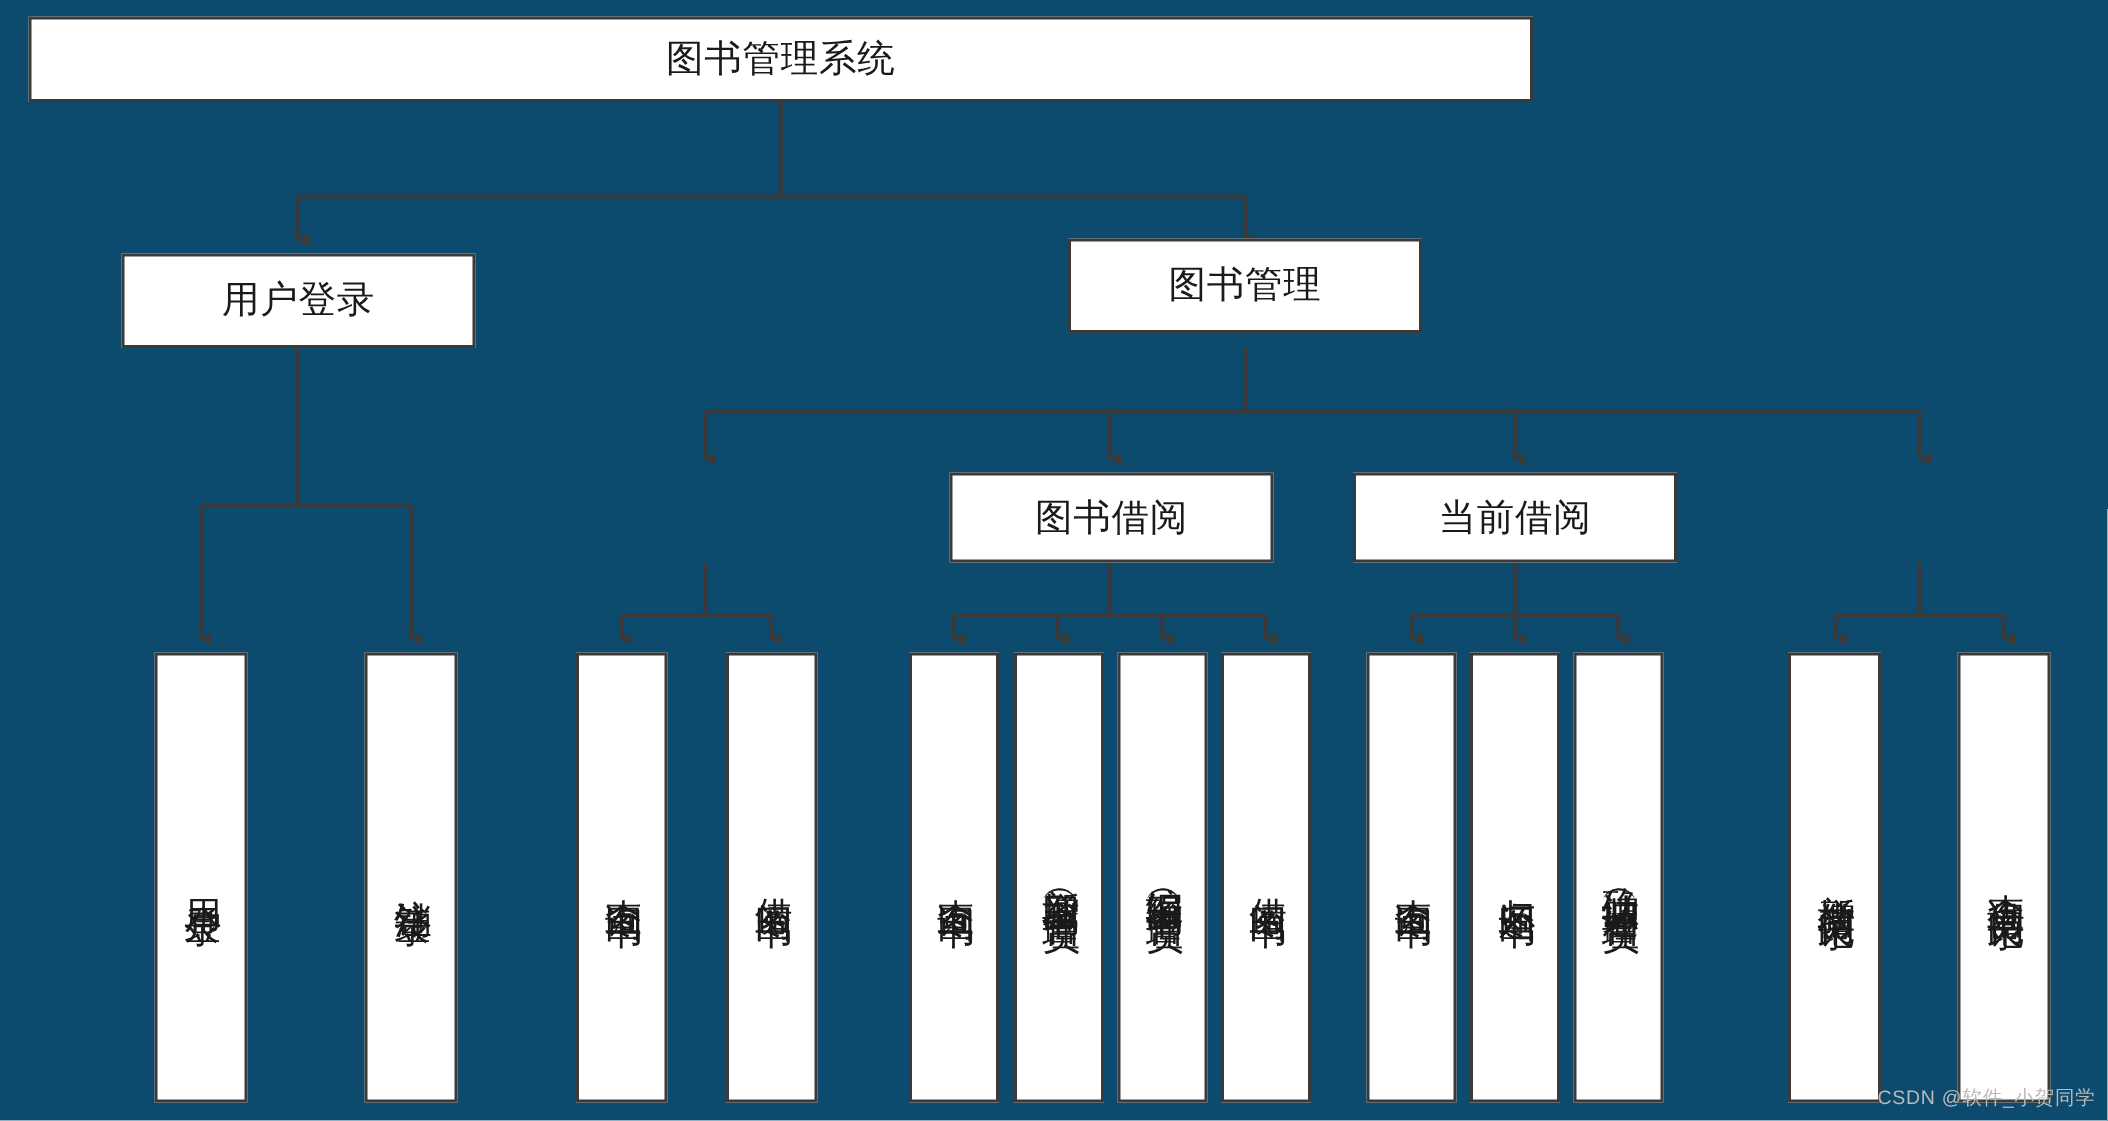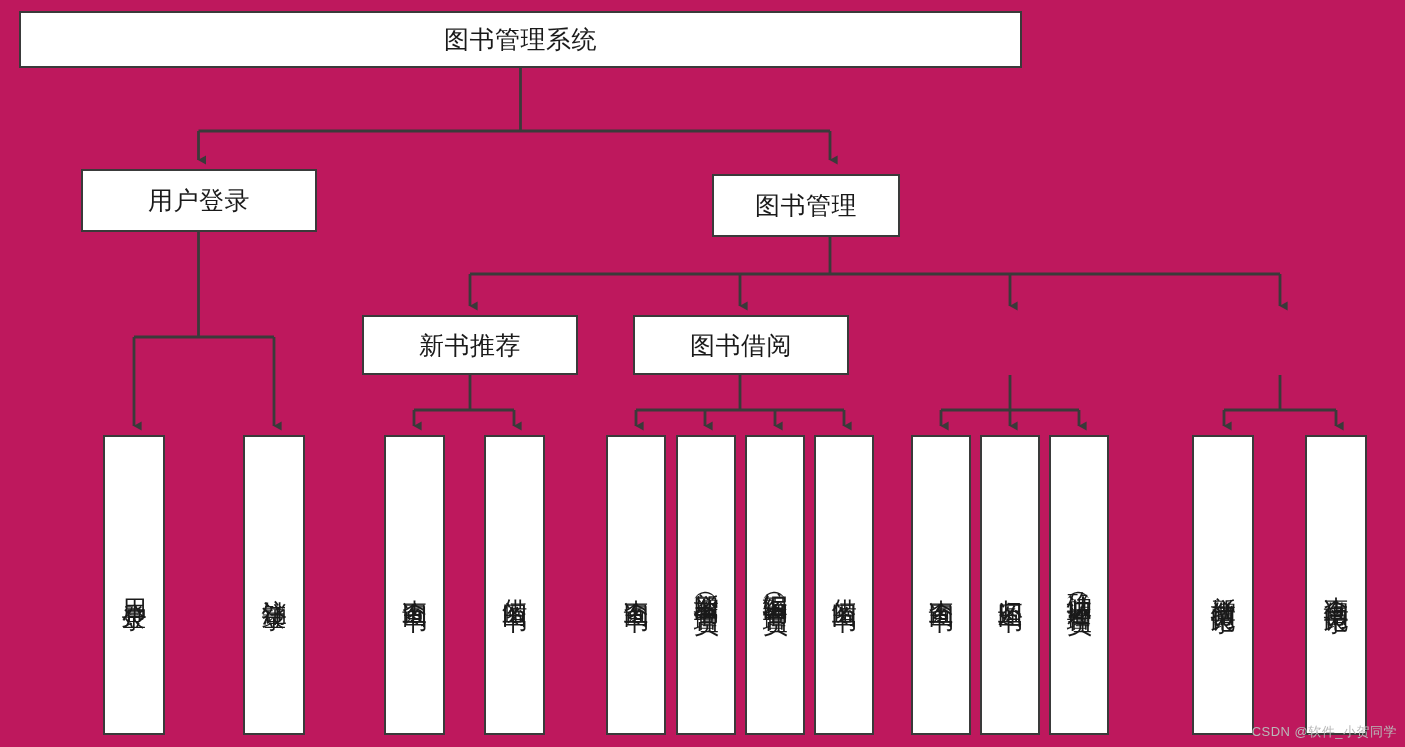--- a/index.html
+++ b/index.html
@@ -7,21 +7,21 @@
     padding: 0;
     background: #ffffff;
   }
   body {
     font-family: "Liberation Sans", "DejaVu Sans", sans-serif;
   }
   #canvas {
     position: relative;
     width: 1405px;
     height: 747px;
-    background: #be185d;
+    background: #0c4a6e;
     overflow: hidden;
   }
   svg.edges {
     position: absolute;
     left: 0;
     top: 0;
     width: 1405px;
     height: 747px;
     pointer-events: none;
   }
@@ -126,32 +126,32 @@
   </svg>
 
   <div class="node h root" style="left:19px; top:11px; width:1003px; height:57px;">
     <span class="lbl">图书管理系统</span>
   </div>
 
   <div class="node h" style="left:81px; top:169px; width:236px; height:63px;">
     <span class="lbl">用户登录</span>
   </div>
 
-  <div class="node h" style="left:712px; top:174px; width:188px; height:63px;">
+  <div class="node h" style="left:712px; top:159px; width:236px; height:63px;">
     <span class="lbl">图书管理</span>
   </div>
 
-  <div class="node h" style="left:362px; top:315px; width:216px; height:60px;">
-    <span class="lbl">新书推荐</span>
-  </div>
 
   <div class="node h" style="left:633px; top:315px; width:216px; height:60px;align-items:center;">
     <span class="lbl">图书借阅</span>
   </div>
 
+  <div class="node h" style="left:902px; top:315px; width:216px; height:60px;">
+    <span class="lbl">当前借阅</span>
+  </div>
 
 
   <div class="node v" style="left:103px; top:435px; width:62px; height:300px;">
     <span class="lbl">用户登录</span>
   </div>
 
   <div class="node v" style="left:243px; top:435px; width:62px; height:300px;">
     <span class="lbl">注销登录</span>
   </div>
 

